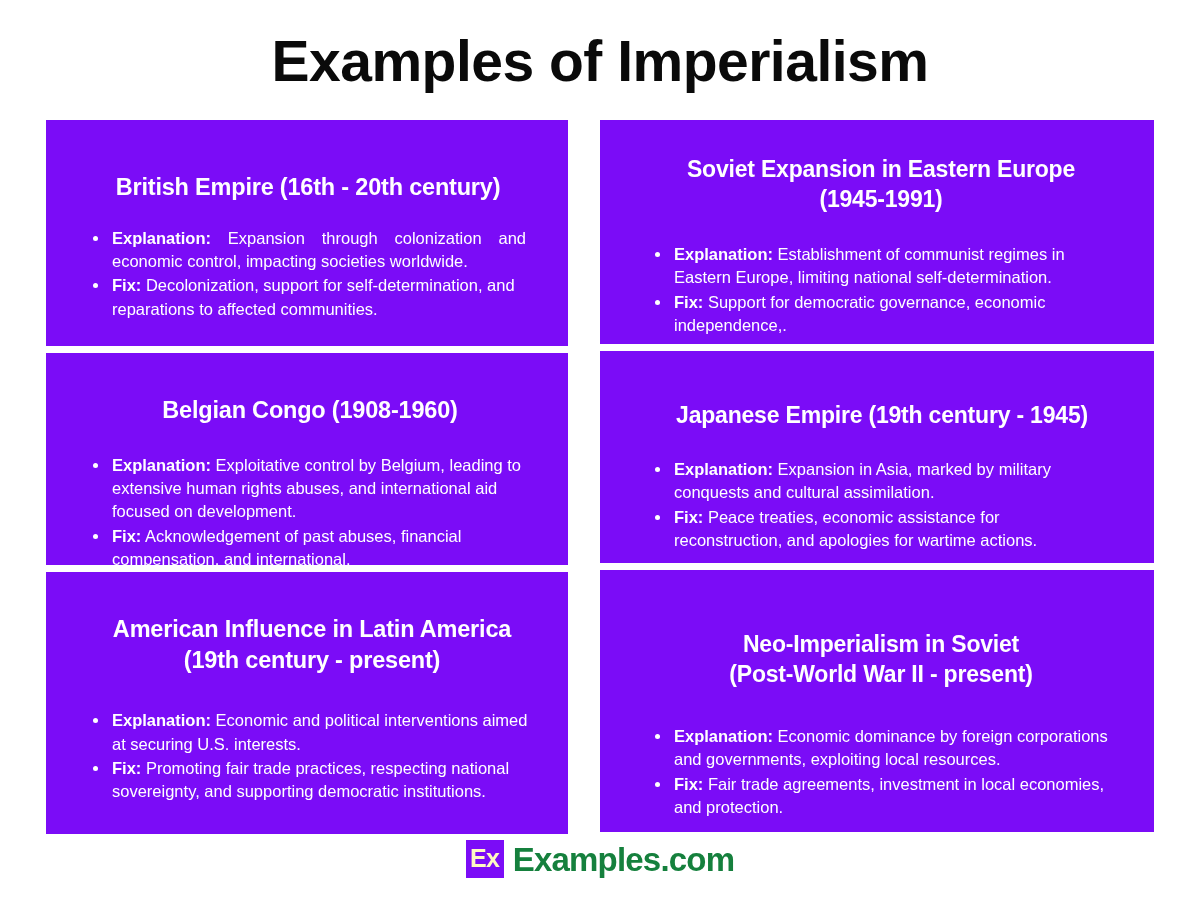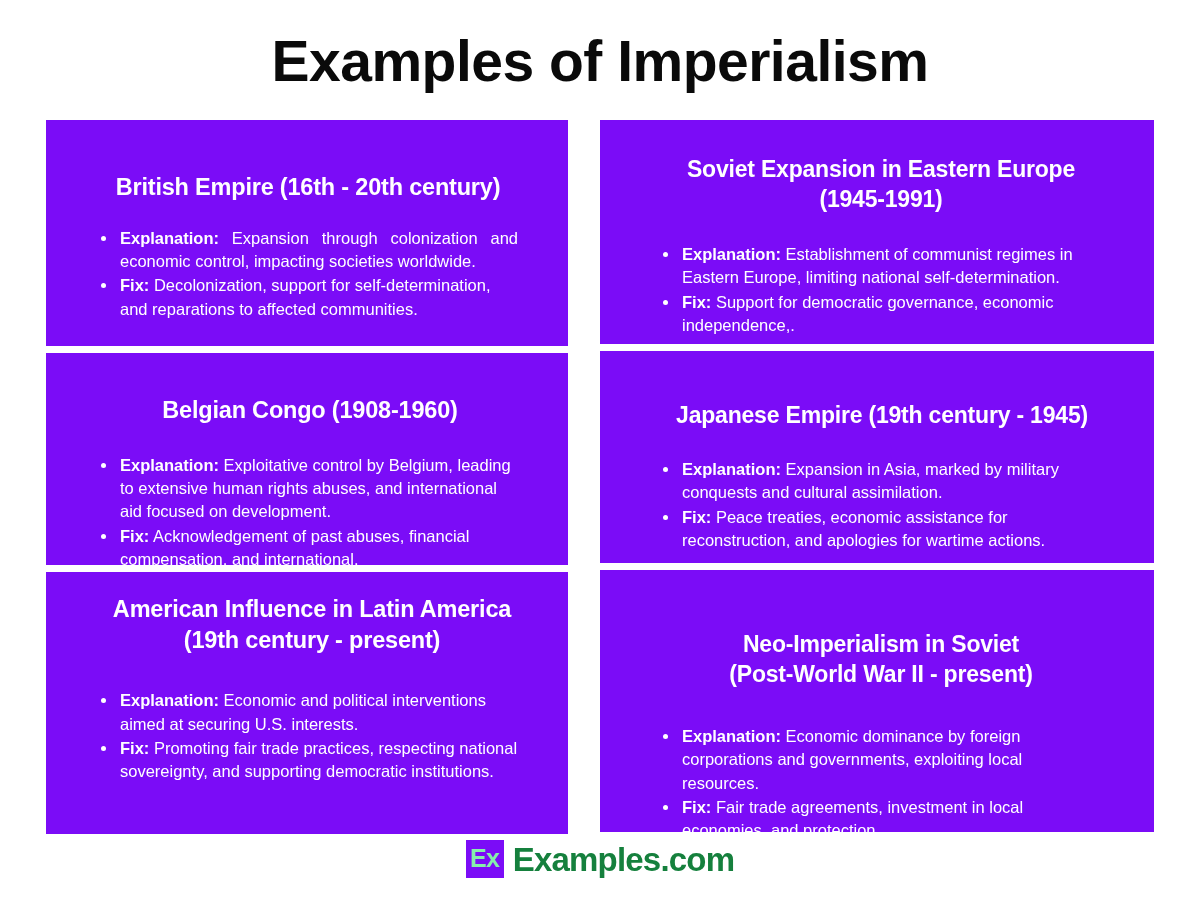--- a/index.html
+++ b/index.html
@@ -61,21 +61,21 @@
     text-align: center;
     font-weight: bold;
     font-size: 23px;
     line-height: 1.3;
     letter-spacing: -0.2px;
     color: #ffffff;
     margin: 0;
   }
   .card-list {
     list-style: none;
-    margin: 16px;
+    margin: 8px;
     padding: 0;
   }
   .card-list li {
     position: relative;
     padding-left: 22px;
     font-size: 16.5px;
     line-height: 1.42;
     color: #ffffff;
     margin-bottom: 1px;
   }
@@ -100,21 +100,21 @@
   
   .card-1 { height: 226px; padding: 52px 34px 12px 36px; }
   .card-1 .card-list { margin-top: 24px; }
   .card-1 .li-justify { text-align: justify; }
 
   
   .card-2 { height: 212px; padding: 42px 30px 0 36px; }
   .card-2 .card-list { margin-top: 28px; }
 
   
-  .card-3 { height: 262px; padding: 22px 26px 0 36px; }
+  .card-3 { height: 262px; padding: 42px 26px 0 36px; }
   .card-3 .card-list { margin-top: 34px; }
 
   
   .card-r1 { height: 224px; padding: 35px 36px 0 44px; }
   .card-r1 .card-list { margin-top: 28px; }
   .card-r2 { height: 212px; padding: 50px 34px 0 44px; }
   .card-r2 .card-list { margin-top: 27px; }
   .card-r3 { height: 262px; padding: 60px 36px 0 44px; }
   .card-r3 .card-list { margin-top: 35px; }
 
@@ -128,21 +128,21 @@
     width: 1200px;
     display: flex;
     align-items: center;
     justify-content: center;
     gap: 9px;
   }
   .logo-mark {
     width: 38px;
     height: 38px;
     background: #7B0CF7;
-    color: #86efac;
+    color: #fef9c3;
     font-weight: bold;
     font-size: 25px;
     display: flex;
     align-items: center;
     justify-content: center;
     letter-spacing: -0.5px;
     line-height: 1;
     box-sizing: border-box;
     padding-bottom: 2px;
   }

